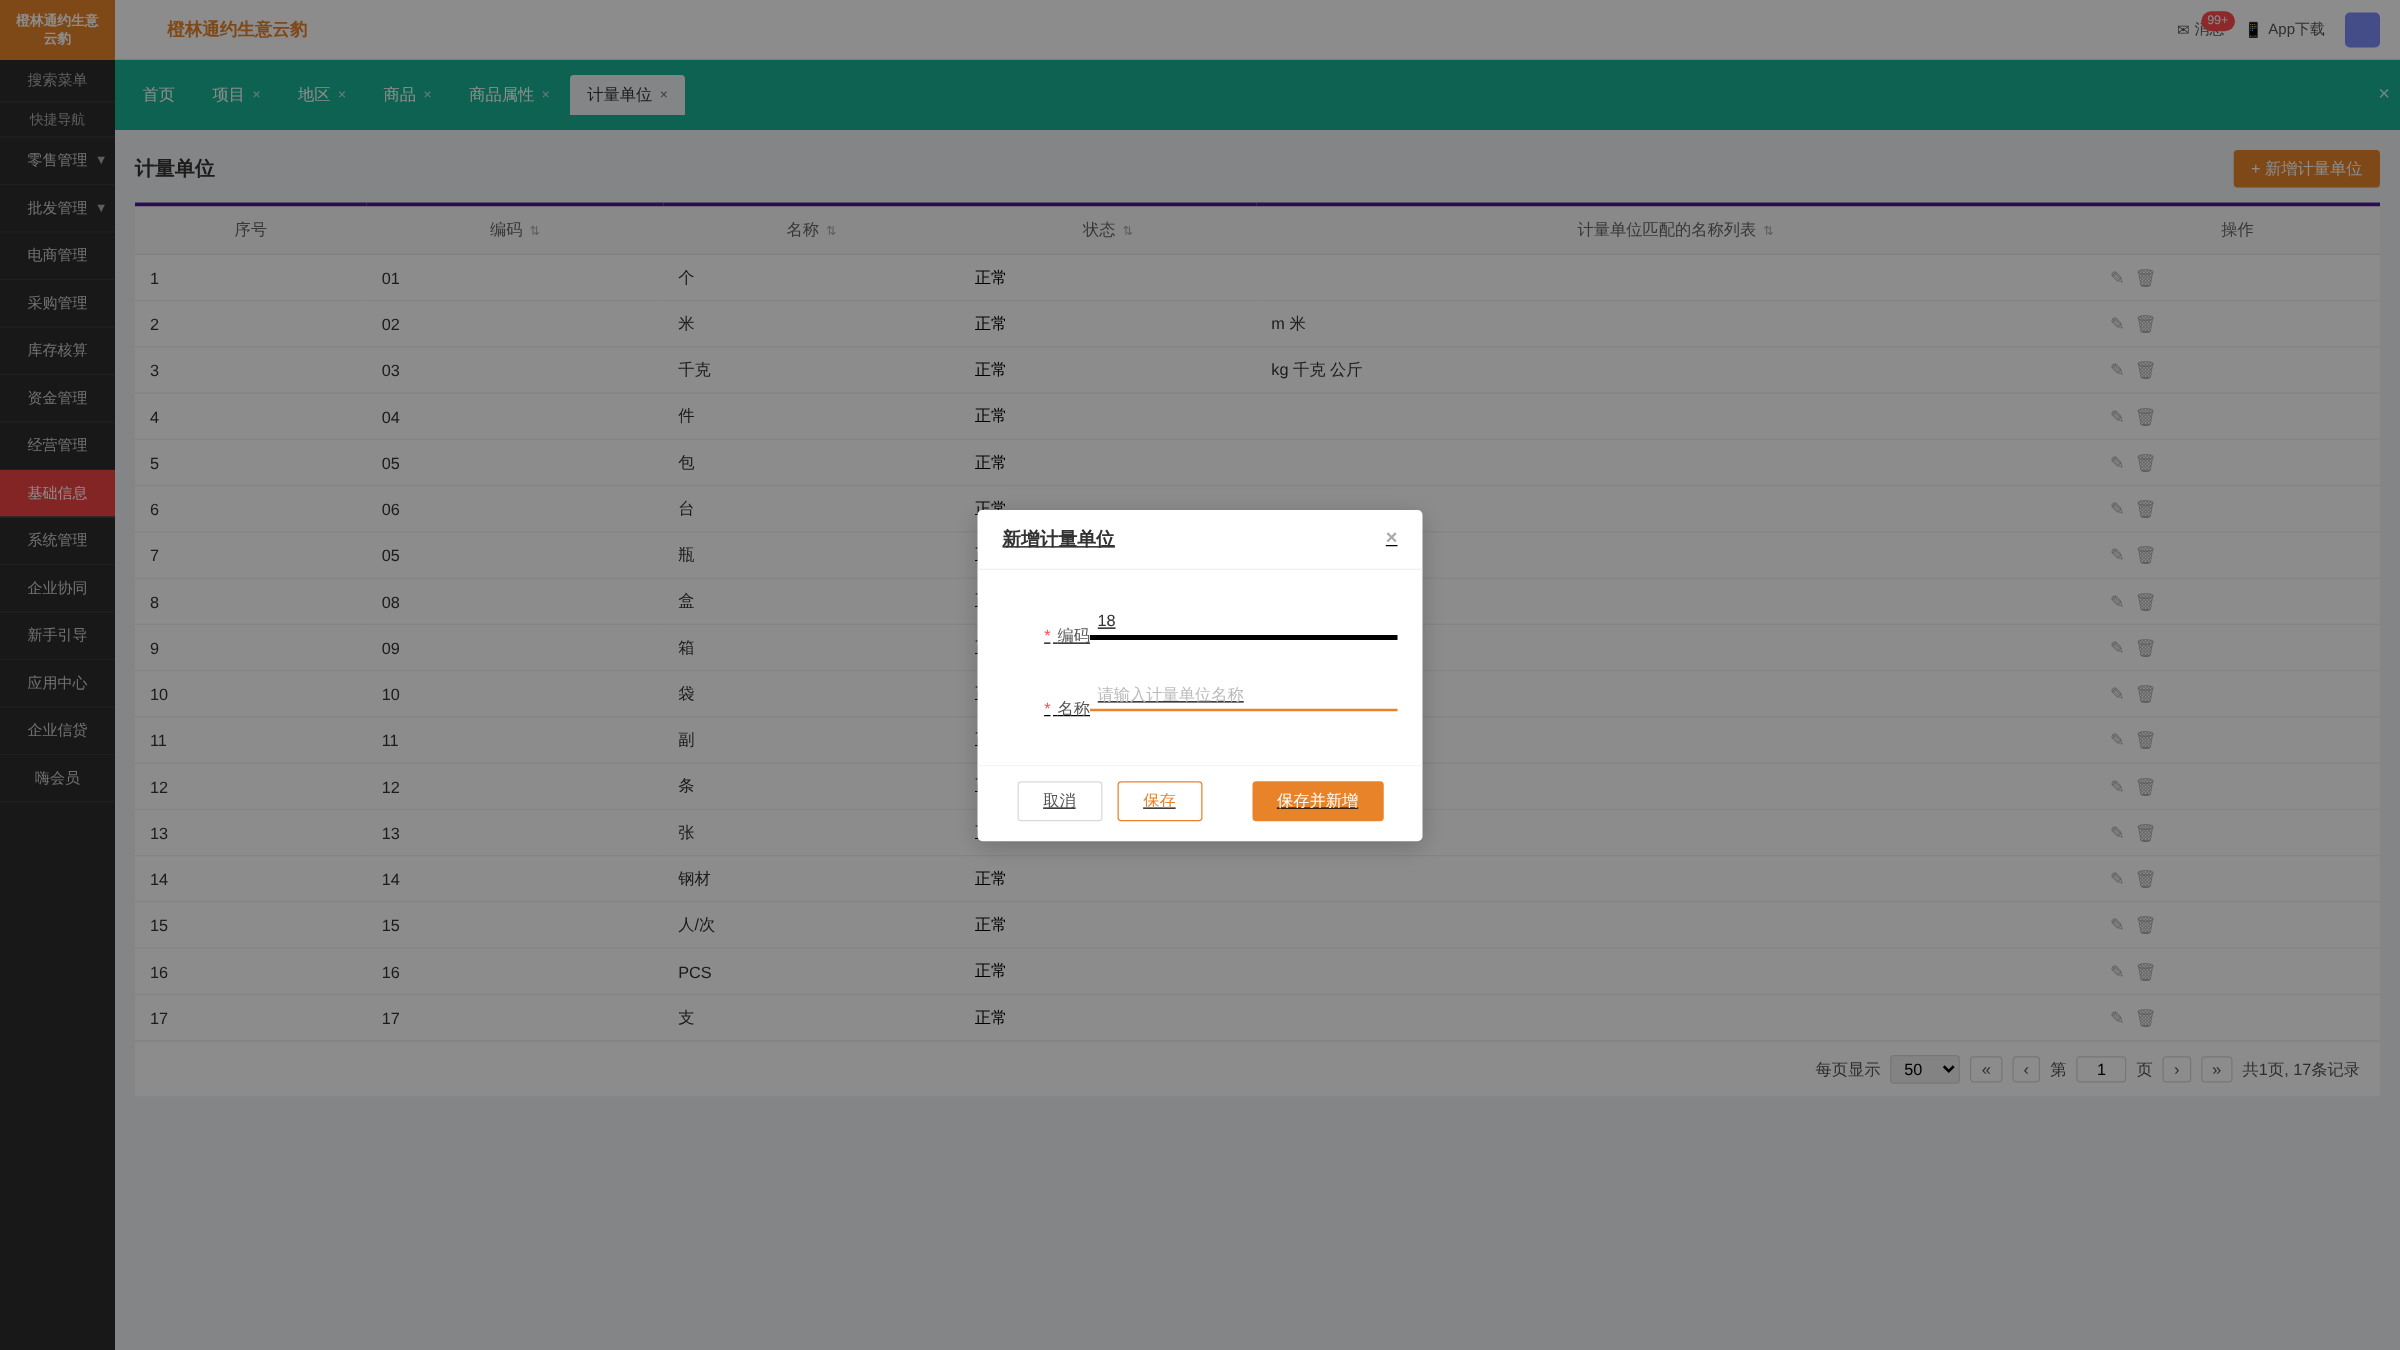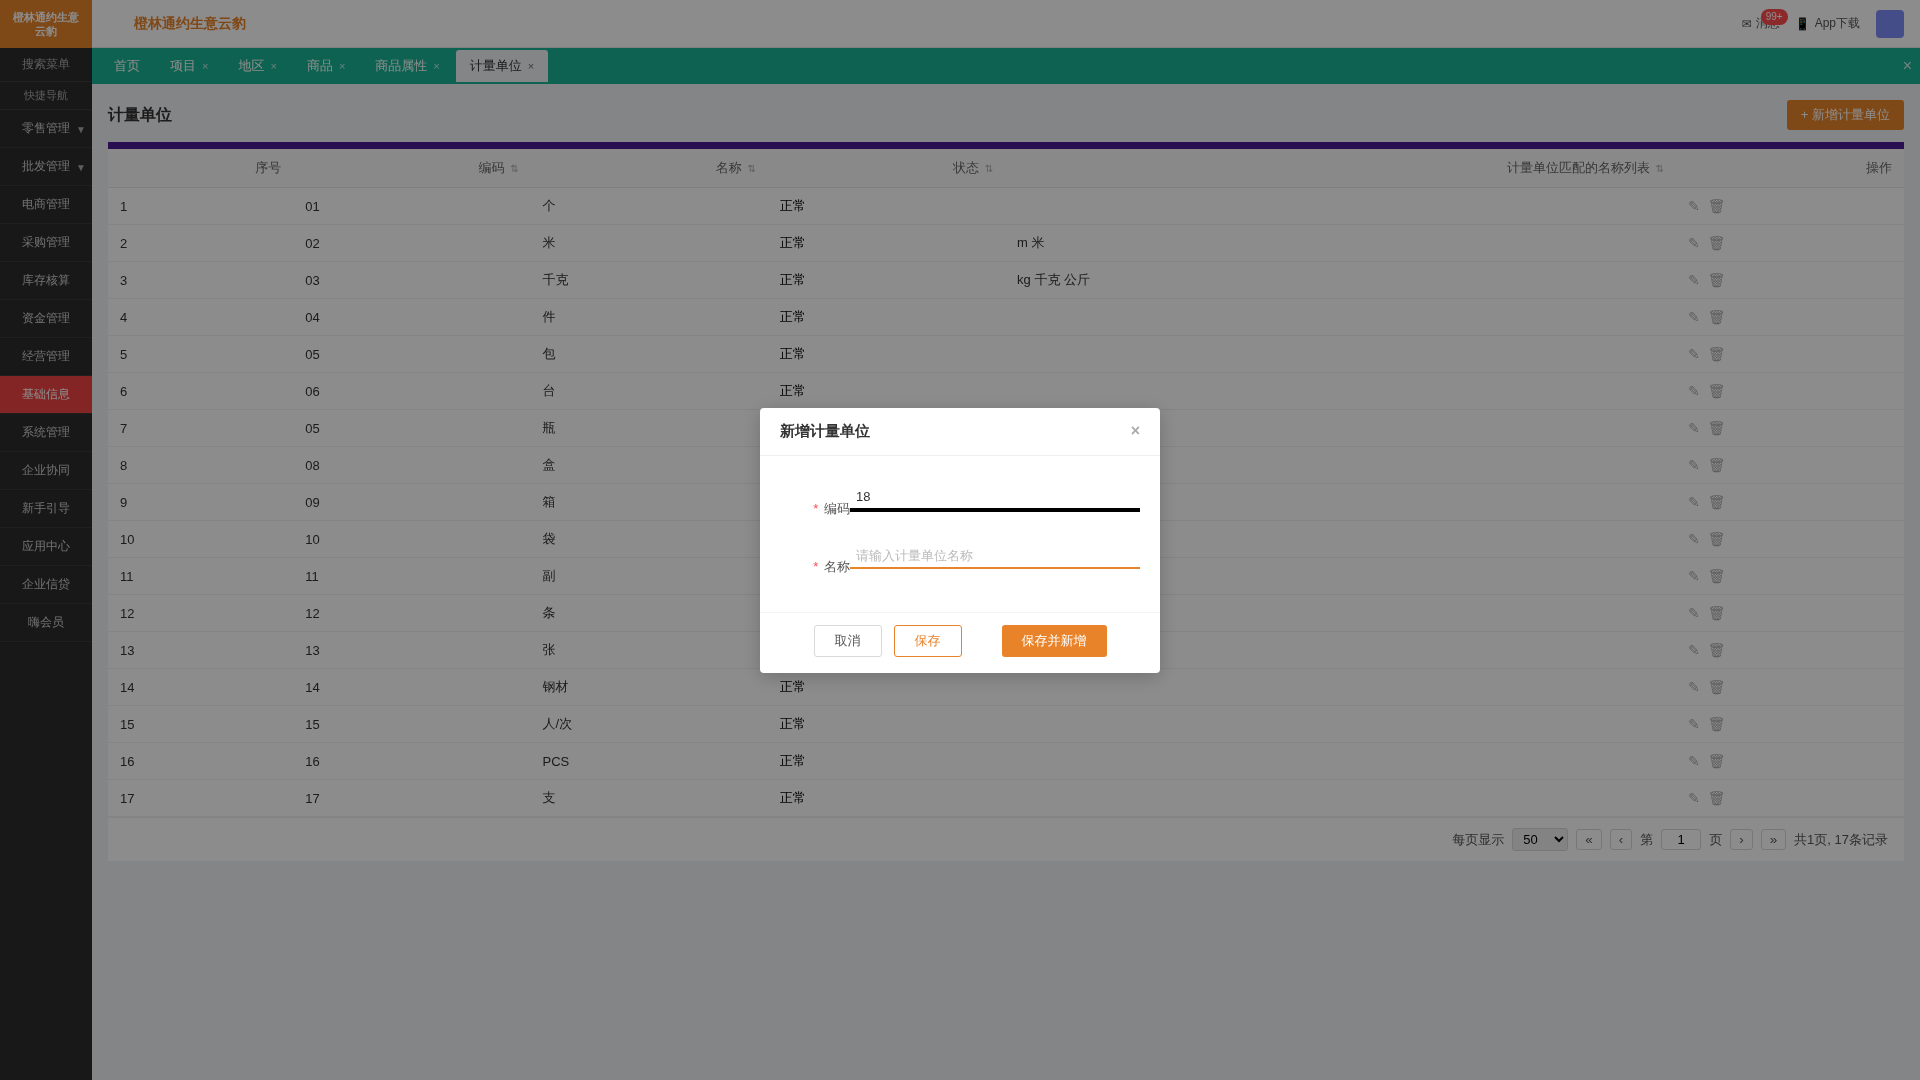--- a/index.html
+++ b/index.html
@@ -82,21 +82,21 @@
     }
     .topbar-left { display: flex; align-items: center; gap: 8px; }
     .topbar-right { display: flex; align-items: center; gap: 16px; }
     .topbar-msg { display: flex; align-items: center; gap: 4px; color: #555; font-size: 12px; position: relative; cursor: pointer; }
     .badge { background: #ff4d4f; color: white; border-radius: 10px; font-size: 10px; padding: 0 5px; height: 16px; line-height: 16px; position: absolute; top: -6px; right: -8px; }
     .topbar-app { display: flex; align-items: center; gap: 4px; color: #555; font-size: 12px; cursor: pointer; }
     .topbar-avatar { width: 28px; height: 28px; background: #7c8cf8; border-radius: 4px; cursor: pointer; }
 
     
     .tabbar {
-      height: 36px;
+      height: 56px;
       background: #1ab394;
       display: flex;
       align-items: center;
       padding: 16px 8px;
       flex-shrink: 0;
       gap: 2px;
       position: relative;
     }
     .tab {
       height: 32px;
@@ -150,23 +150,23 @@
     
     .data-table {
       width: 100%;
       background: white;
       border-collapse: collapse;
       font-size: 13px;
     }
     .data-table th {
       background: #fafafa;
       padding: 10px 12px;
-      text-align: right;
+      text-align: center;
       border-bottom: 1px solid #e8e8e8;
-      border-top: 7px solid #4c1d95;
+      border-top: 3px solid #4c1d95;
       color: #666;
       font-weight: normal;
       white-space: nowrap;
     }
     .data-table th .sort-icon { color: #aaa; font-size: 10px; margin-left: 2px; }
     .data-table td {
       padding: 9px 12px;
       border-bottom: 1px solid #f0f0f0;
       color: #333;
     }
@@ -216,23 +216,24 @@
       top: 0; left: 0; right: 0; bottom: 0;
       background: rgba(0,0,0,0.45);
       z-index: 100;
       display: flex;
       align-items: center;
       justify-content: center;
     }
     .modal {
       background: white;
       border-radius: 4px;
-      width: 400px;
+      width: 356px;
       box-shadow: 0 4px 20px rgba(0,0,0,0.2);
       overflow: hidden;
+      text-decoration: underline;
     }
     .modal-header {
       padding: 14px 20px;
       border-bottom: 1px solid #f0f0f0;
       display: flex;
       justify-content: space-between;
       align-items: center;
       font-size: 15px;
       font-weight: bold;
       color: #333;

